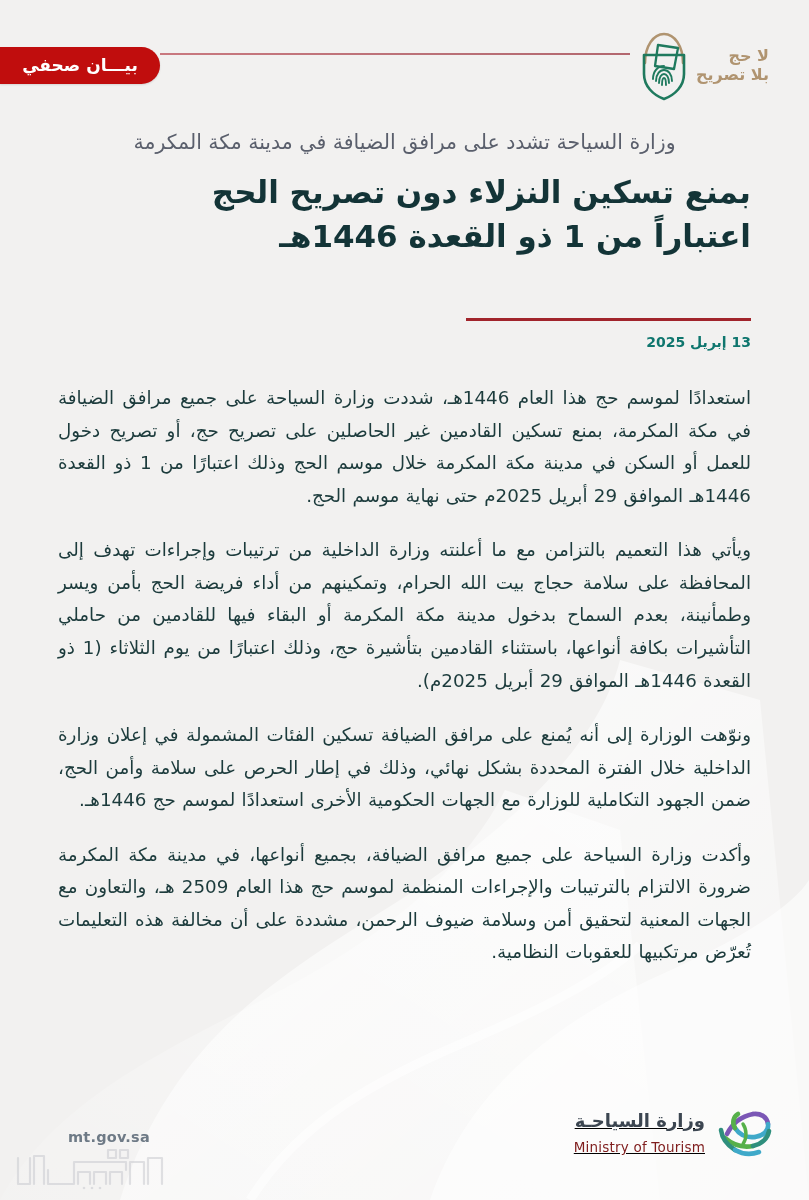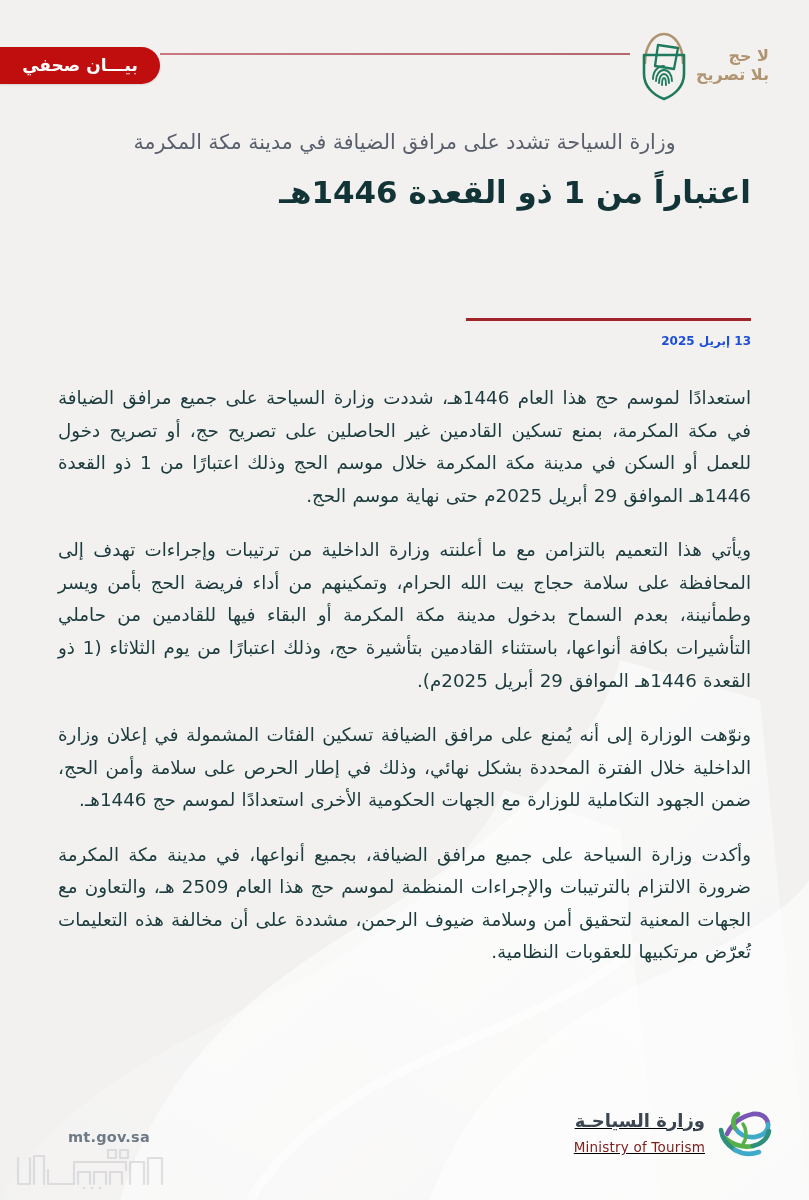--- a/index.html
+++ b/index.html
@@ -137,22 +137,22 @@
     text-align: right;
   }
   .date-rule {
     width: 285px;
     height: 2.5px;
     background: #a1242b;
     margin: 0 0 14px 0;
     margin-right: 0;
   }
   .date-text {
-    color: #1d4ed8;
-    font-size: 12px;
+    color: #0f766e;
+    font-size: 14px;
     font-weight: bold;
     line-height: 1;
   }
 
   
   .body-wrap {
     position: absolute;
     top: 382px;
     left: 58px;
     right: 58px;
@@ -292,20 +292,21 @@
           <path d="M24,56 C24,51 25,49 26,49 C27,49 28,51 28,56"></path>
           <path d="M15,50 C15,42 20,37 26,37"></path>
         </g>
       </svg>
     </div>
   </div>
 
   <div class="title-block">
     <p class="kicker">وزارة السياحة تشدد على مرافق الضيافة في مدينة مكة المكرمة</p>
     <h1 class="headline">
+      <span class="ln">بمنع تسكين النزلاء دون تصريح الحج</span>
       <span class="ln">اعتباراً من 1 ذو القعدة 1446هـ</span>
     </h1>
   </div>
 
   <div class="date-wrap">
     <div class="date-rule"></div>
     <div class="date-text">13 إبريل 2025</div>
   </div>
 
   <div class="body-wrap">

